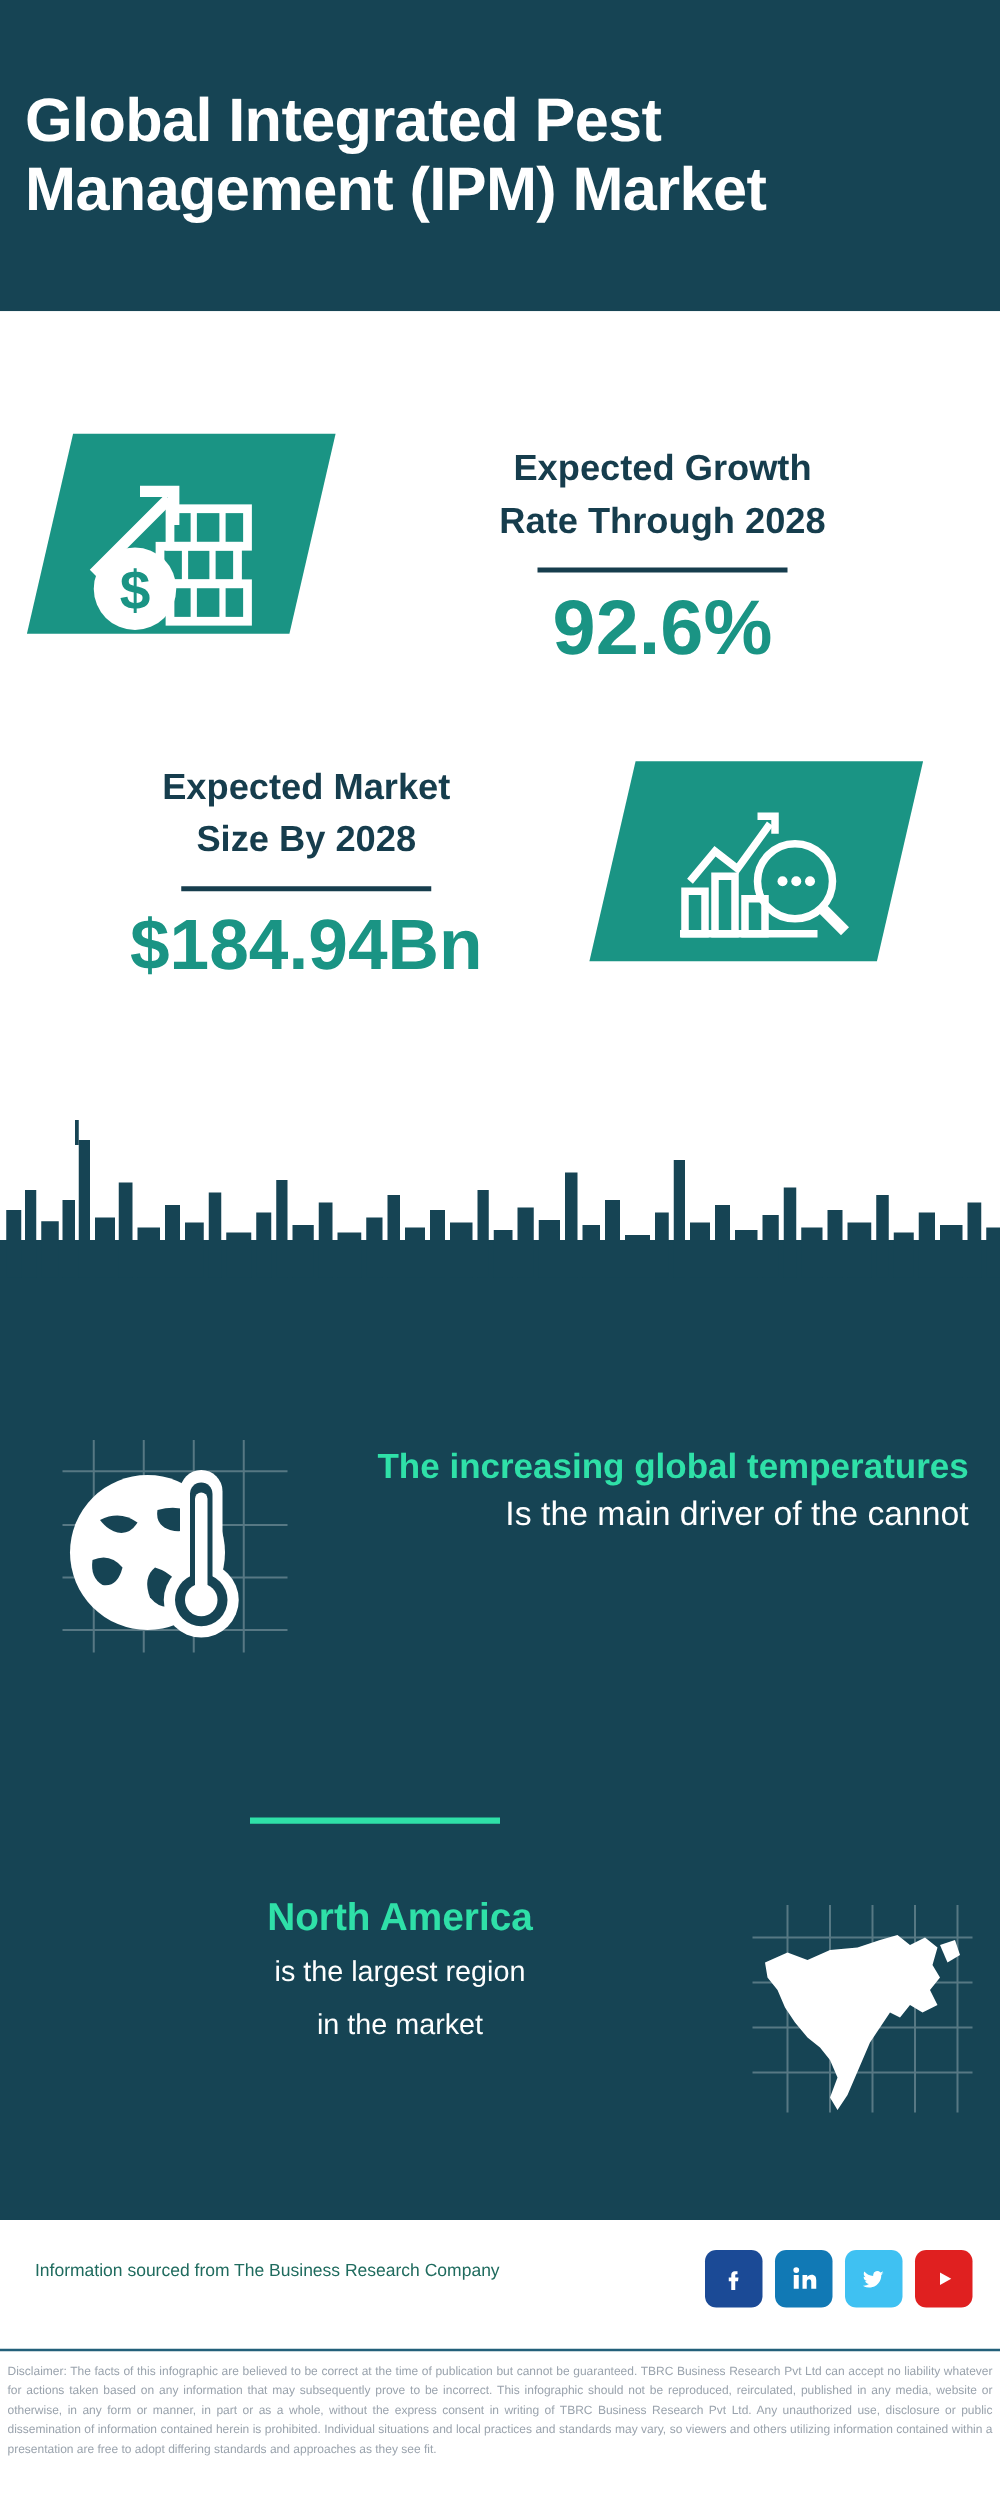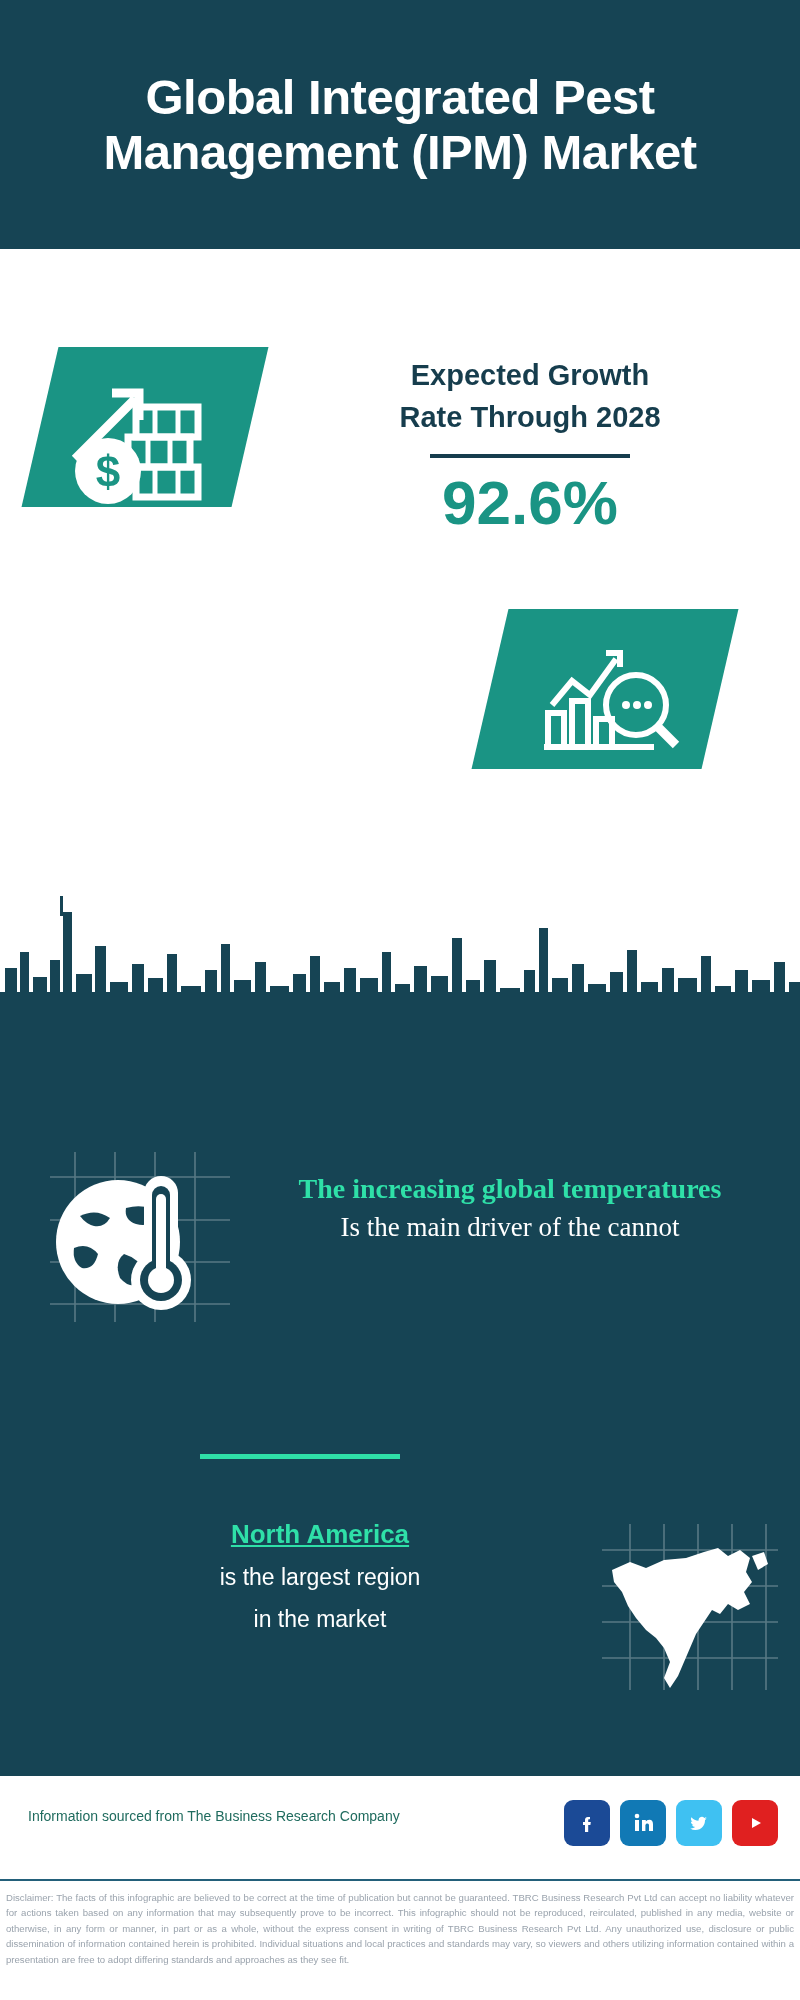--- a/index.html
+++ b/index.html
@@ -12,21 +12,21 @@
   .page { position: relative; width: 800px; height: 2000px; background:#ffffff; }
 
   
   .header {
     position: absolute; top:0; left:0; width:800px; height:249px;
     background:#164454;
     display:flex; align-items:center; justify-content:center;
   }
   .header-title {
     color:#ffffff; font-size:49px; line-height:55px; font-weight:bold;
-    text-align:center; letter-spacing:-0.5px; width:760px;
+    letter-spacing:-0.5px; width:760px;
   }
 
   
   .white-zone {
     position:absolute; top:249px; left:0; width:800px; height:753px;
     background:#ffffff;
   }
 
   
   .row-growth { position:absolute; top:50px; left:0; width:800px; height:240px; }
@@ -61,32 +61,32 @@
   
   .dark-zone {
     position:absolute; top:1002px; left:0; width:800px; height:774px;
     background:#164454;
   }
   .skyline { position:absolute; top:-120px; left:0; width:800px; height:140px; }
 
   
   .row-driver { position:absolute; top:140px; left:0; width:800px; height:230px; }
   .globe-wrap { position:absolute; left:40px; top:0px; width:200px; height:190px; }
-  .driver-text { position:absolute; left:245px; top:28px; width:530px; text-align:center;font-family:Liberation Serif, serif; }
+  .driver-text { position:absolute; left:245px; top:12px; width:530px; text-align:right; }
   .driver-hl { color:#2fe0a8; font-size:28px; font-weight:bold; line-height:38px; }
   .driver-sub { color:#ffffff; font-size:27px; line-height:38px; }
 
   .rule-green {
     position:absolute; top:452px; left:200px; width:200px; height:5px; background:#2fe0a8;
   }
 
   
   .row-region { position:absolute; top:510px; left:0; width:800px; height:230px; }
   .region-text { position:absolute; left:60px; top:0px; width:520px; text-align:center; }
-  .region-hl { color:#2fe0a8; font-size:26px; font-weight:bold; line-height:44px;text-decoration:underline; }
+  .region-hl { color:#2fe0a8; font-size:31px; font-weight:bold; line-height:44px; }
   .region-sub { color:#ffffff; font-size:23px; line-height:42px; }
   .map-wrap { position:absolute; left:600px; top:10px; width:180px; height:170px; }
 
   
   .footer {
     position:absolute; top:1776px; left:0; width:800px; height:105px;
     background:#ffffff; border-bottom:2px solid #23607a;
   }
   .source-text {
     position:absolute; left:28px; top:30px; color:#1f6b5e;
@@ -143,20 +143,26 @@
       </div>
       <div class="growth-text">
         <div class="growth-label">Expected Growth</div>
         <div class="growth-label">Rate Through 2028</div>
         <div class="rule-dark"></div>
         <div class="growth-value">92.6%</div>
       </div>
     </div>
 
     <div class="row-size">
+      <div class="size-text">
+        <div class="size-label">Expected Market</div>
+        <div class="size-label">Size By 2028</div>
+        <div class="rule-dark2"></div>
+        <div class="size-value">$184.94Bn</div>
+      </div>
       <div class="tile-chart">
         <div class="tile-inner">
           <svg viewBox="0 0 230 160" width="230" height="160">
             <g stroke="#ffffff" fill="none" stroke-width="6">
               <polyline points="62,96 82,72 100,86 126,50"></polyline>
               <polyline points="116,44 130,44 130,58"></polyline>
               <rect x="58" y="104" width="16" height="34"></rect>
               <rect x="82" y="92" width="16" height="46"></rect>
               <rect x="106" y="110" width="16" height="28"></rect>
               <path d="M54 138 L164 138"></path>

